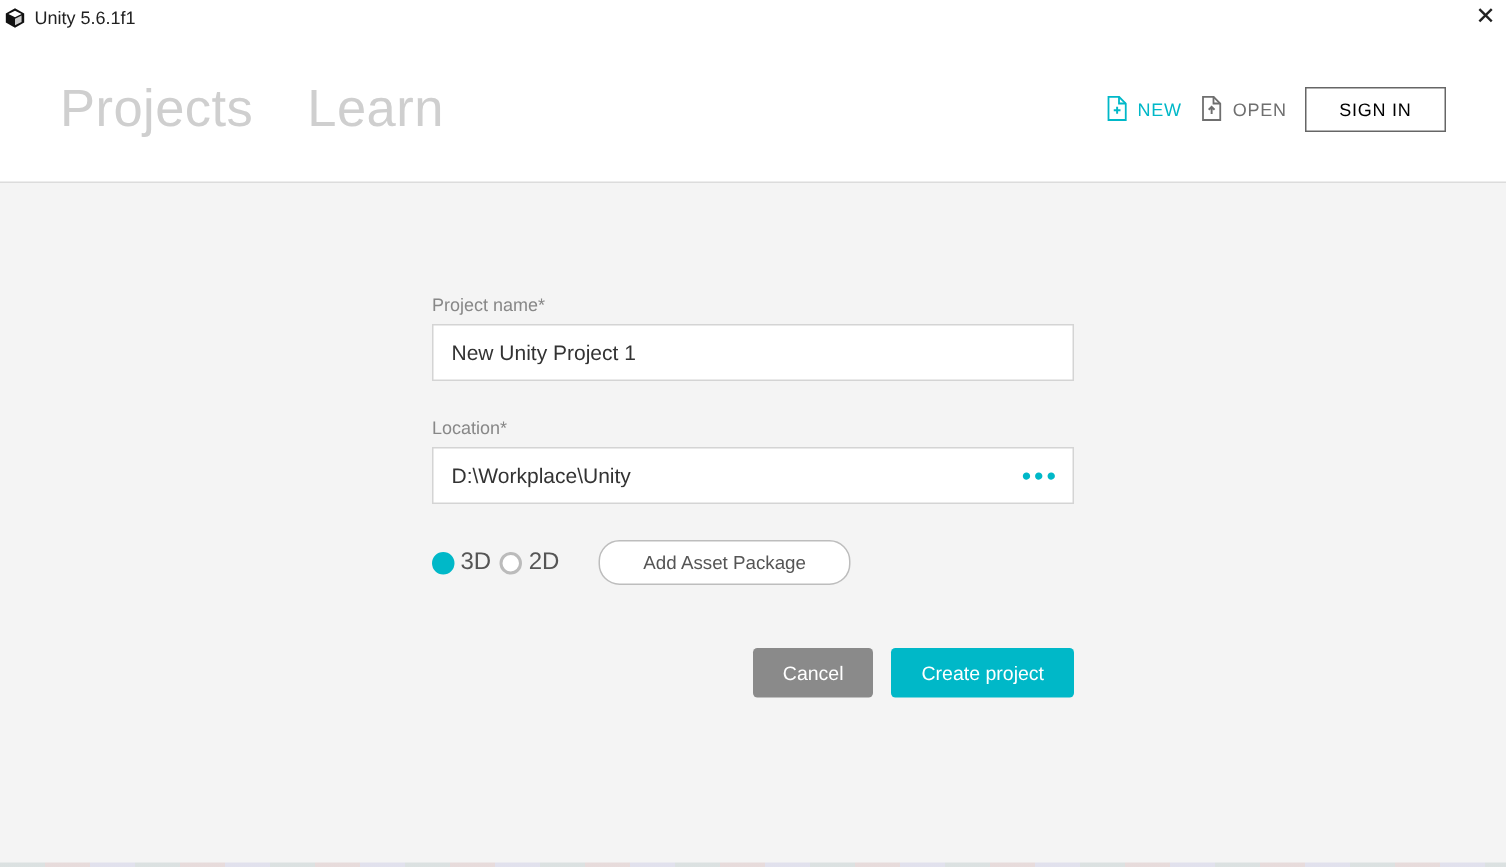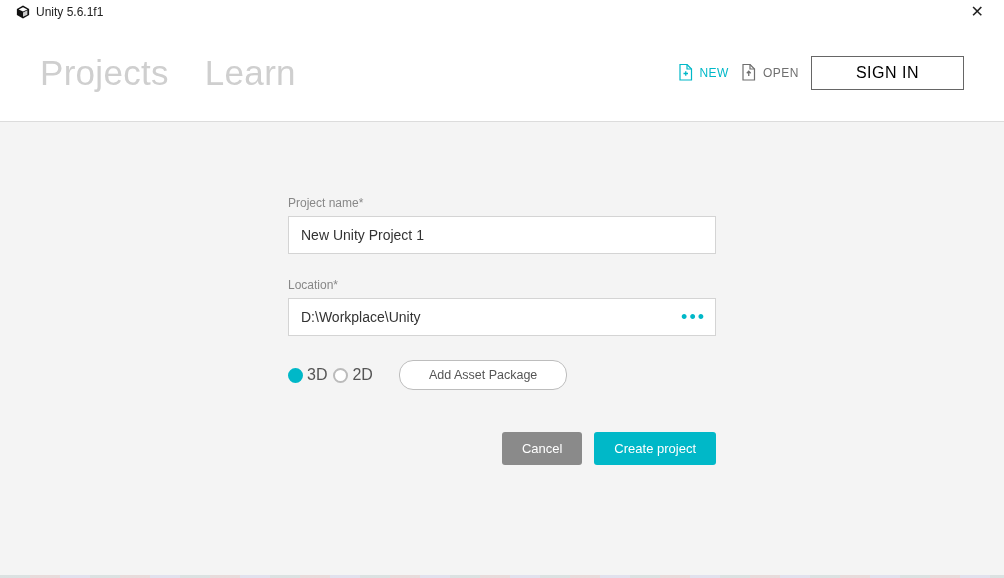--- a/index.html
+++ b/index.html
@@ -10,21 +10,21 @@
     background: #ffffff;
     font-family: -apple-system, BlinkMacSystemFont, "Segoe UI", Arial, sans-serif;
     font-size: 13px;
     color: #333;
     overflow: hidden;
   }
   .titlebar {
     height: 24px;
     display: flex;
     align-items: center;
-    padding: 0 16px;
+    padding: 0 3px;
     background: #fff;
     border-bottom: 1px solid #fff;
   }
   .titlebar .logo {
     width: 14px; height: 14px;
     margin-right: 6px;
     display: inline-flex;
     align-items: center; justify-content: center;
   }
   .titlebar .title {
@@ -71,22 +71,22 @@
     font-size: 12px;
     letter-spacing: 0.5px;
     cursor: pointer;
   }
   .hact.new { color: #00b8c8; }
   .hact.open { color: #6f6f6f; }
   .hact .icon { width: 16px; height: 18px; display:inline-flex; align-items:center; justify-content:center; }
   .signin-btn {
     border: 1px solid #666;
     background: #fff;
-    padding: 7px 44px;
-    font-size: 16px;
+    padding: 7px 22px;
+    font-size: 12px;
     letter-spacing: 0.5px;
     cursor: pointer;
   }
   .main {
     background: #f4f4f4;
     height: calc(578px - 24px - 98px - 3px);
     padding-top: 74px;
   }
   .form {
     width: 428px;

